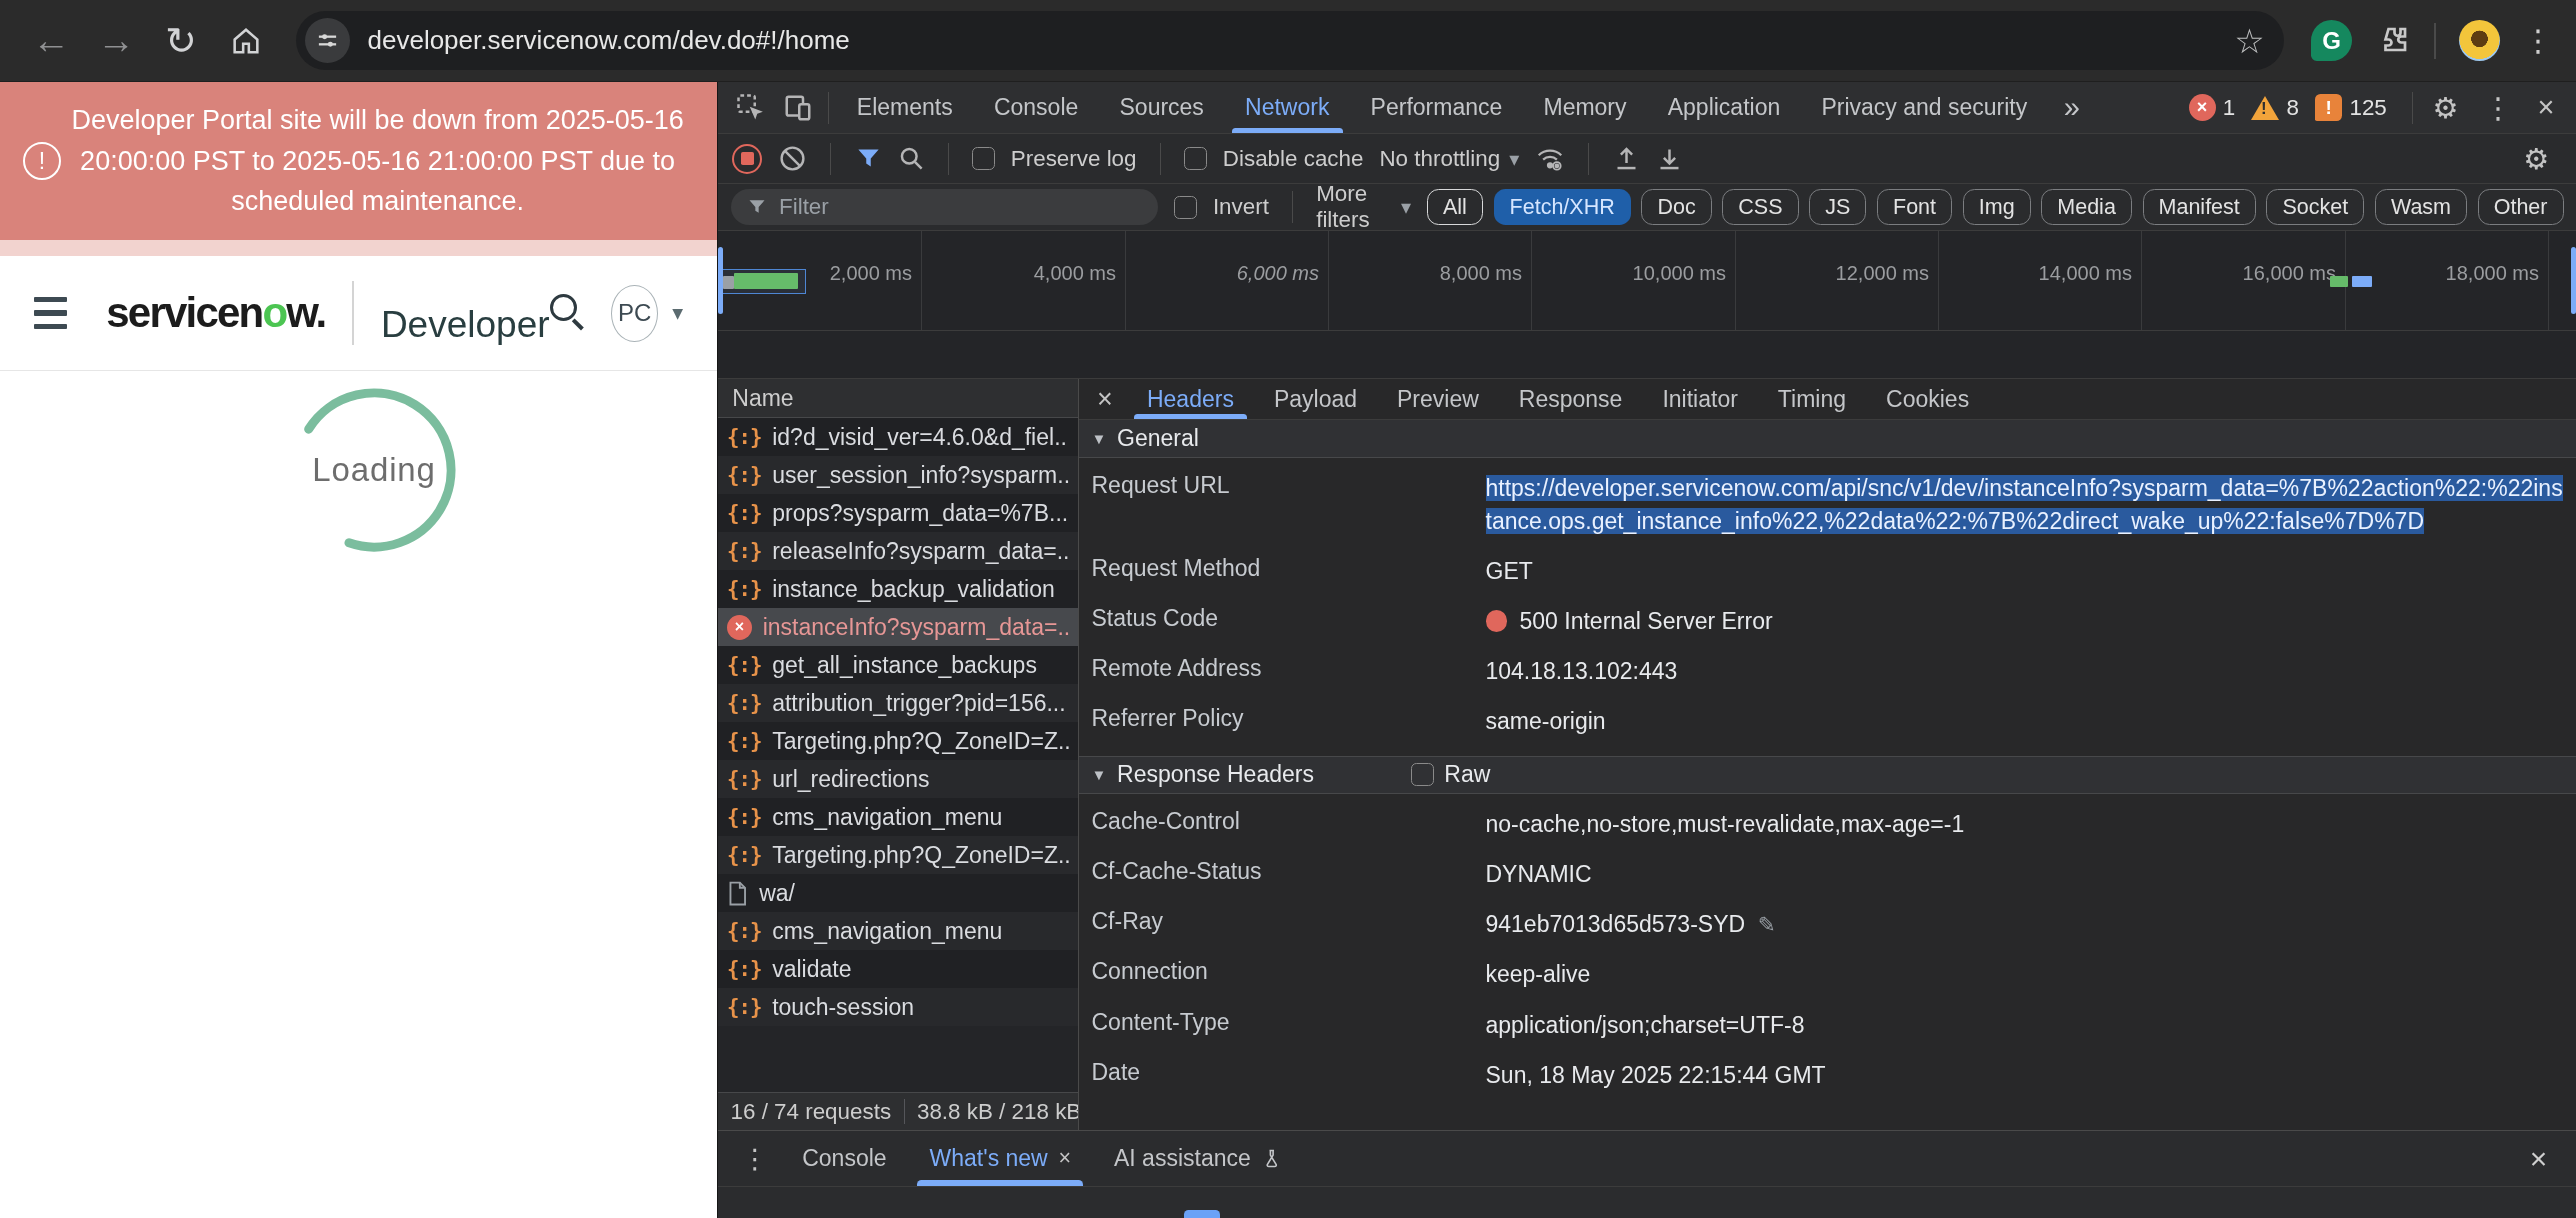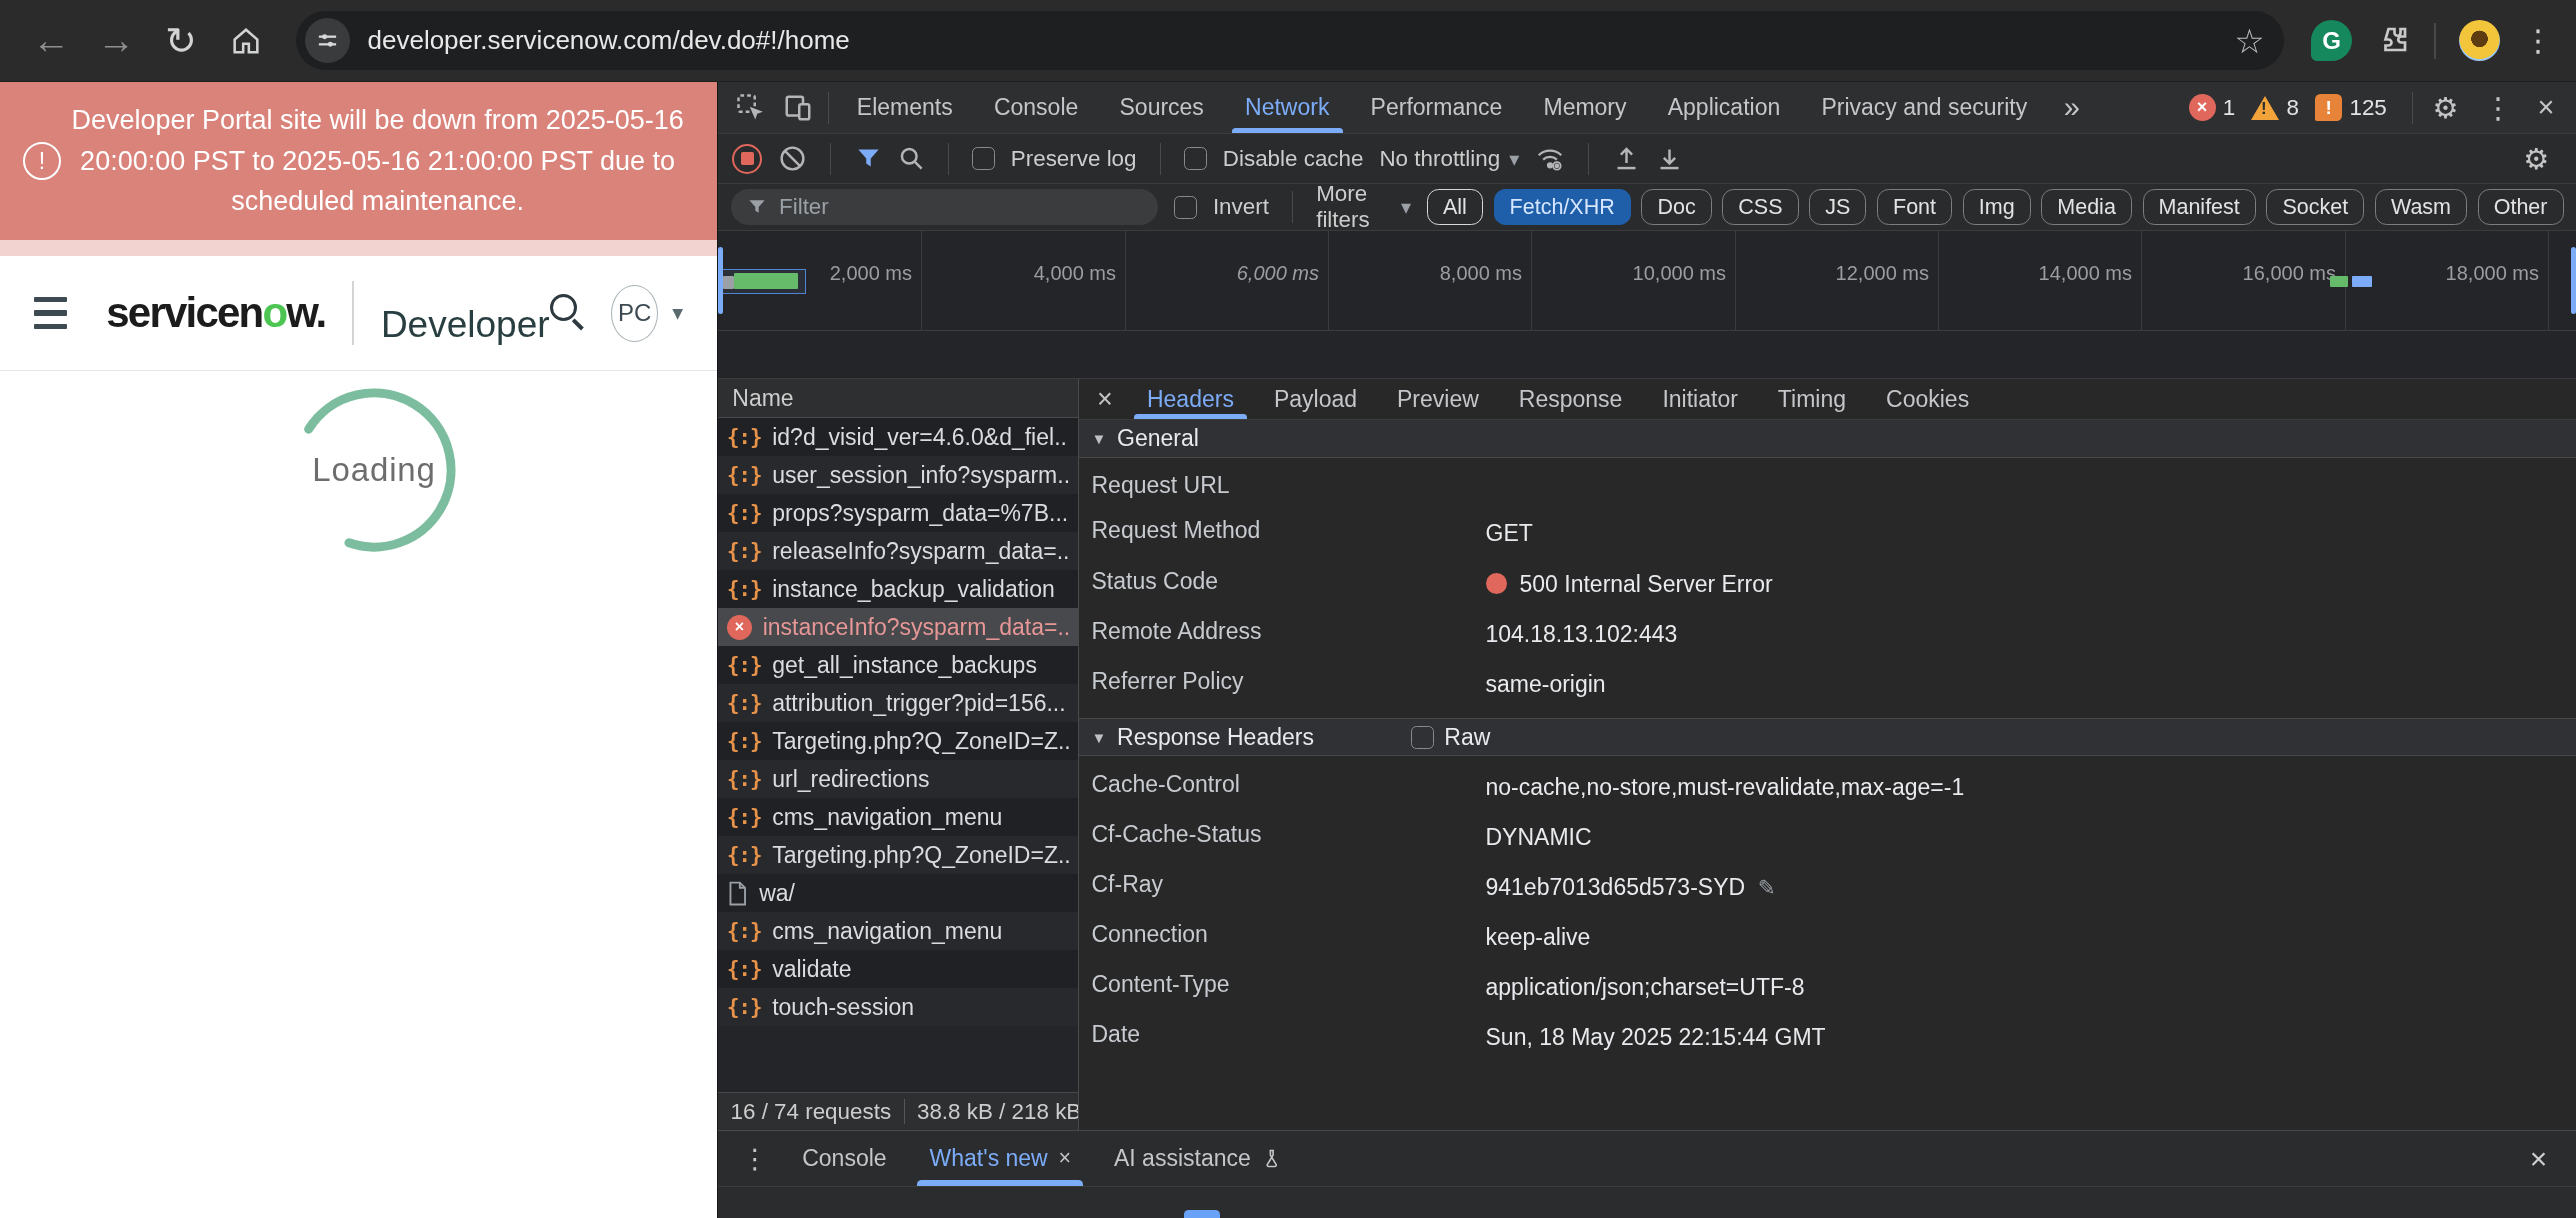--- a/index.html
+++ b/index.html
@@ -522,20 +522,21 @@
               </div>
           </div>
           <div class="detail-body">
             <div class="section-header" style="border-top:none;">
               <span class="tri">▼</span>
               <span>General</span>
             </div>
             <div id="general-rows" style="padding:5.4px 0 9px;">
                 <div class="kv-row">
                   <div class="kv-label">Request URL</div>
+                  <div class="kv-value"><span class="url-highlight">https://developer.servicenow.com/api/snc/v1/dev/instanceInfo?sysparm_data=%7B%22action%22:%22instance.ops.get_instance_info%22,%22data%22:%7B%22direct_wake_up%22:false%7D%7D</span></div>
                 </div>
                 <div class="kv-row">
                   <div class="kv-label">Request Method</div>
                   <div class="kv-value">GET</div>
                 </div>
                 <div class="kv-row">
                   <div class="kv-label">Status Code</div>
                   <div class="kv-value"><span class="status-dot"></span>500 Internal Server Error</div>
                 </div>
                 <div class="kv-row">

